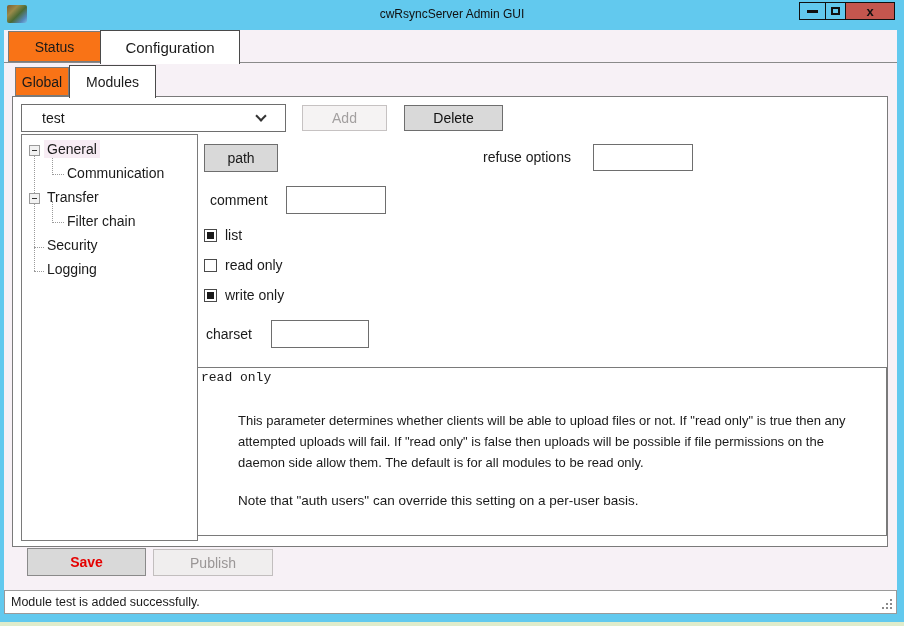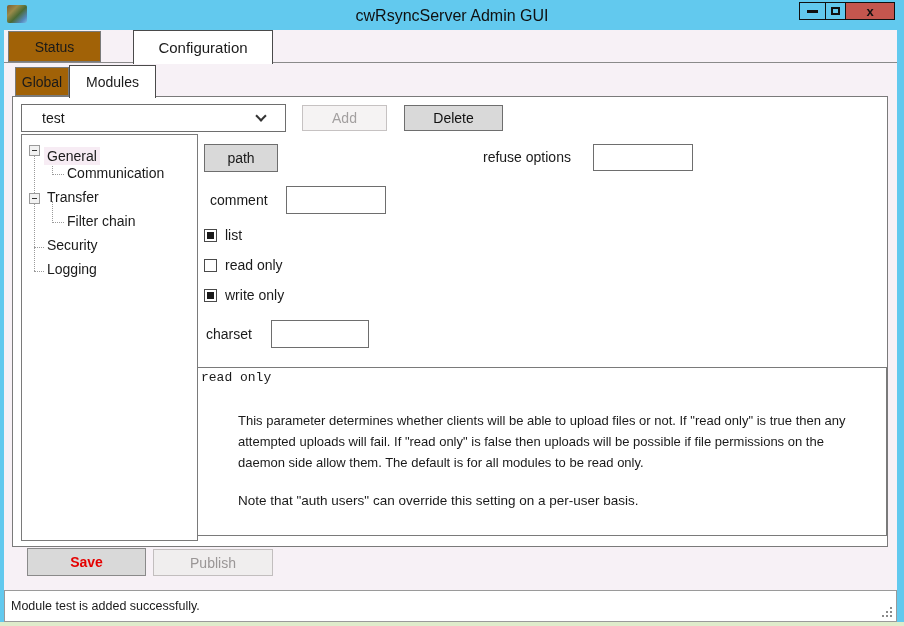--- a/index.html
+++ b/index.html
@@ -9,39 +9,39 @@
     background:#dfeccb;
     font-family:"Liberation Sans", sans-serif;
     color:#1a1a1a;
   }
   .window { position:absolute; left:0; top:0; width:904px; height:622px; background:#62c9ee; }
 
   
   .titlebar { position:absolute; left:0; top:0; width:100%; height:30px; }
   .app-icon { position:absolute; left:7px; top:5px; width:20px; height:18px; border-radius:2px;
     background:linear-gradient(135deg,#7a5c30 0%,#9a8a4a 30%,#4a6a35 55%,#5588bb 82%,#79c2e8 100%); }
-  .title { position:absolute; left:0; right:0; top:7px; text-align:center; font-size:16px; color:#101010; }
+  .title { position:absolute; left:0; right:0; top:7px; text-align:center; font-size:12px; color:#101010; }
   .win-btn { position:absolute; top:2px; height:18px; border:1px solid #101010;
     display:flex; align-items:center; justify-content:center; background:#62c9ee; cursor:default; }
   .btn-min { left:799px; width:27px; }
   .btn-max { left:825px; width:21px; }
   .btn-close { left:845px; width:50px; background:#c4564e; font-weight:bold; font-size:13px; color:#101010; }
   .glyph-min { width:11px; height:3px; background:#101010; }
   .glyph-max { width:9px; height:8px; border:2px solid #101010; background:transparent; }
 
   
   .client { position:absolute; left:4px; top:30px; width:893px; height:584px; background:#f7f1f6; }
 
   
   .tabline1 { position:absolute; left:0; right:0; top:32px; border-top:1px solid #8a8a8a; }
-  .tab { position:absolute; border:1px solid #7a7a7a; background:#a16207; text-align:center;
+  .tab { position:absolute; border:1px solid #7a7a7a; background:#f97316; text-align:center;
     font-size:14px; color:#1a1a1a; display:flex; align-items:center; justify-content:center; cursor:default; }
   .tab-status { left:4px; top:1px; width:93px; height:31px; }
   .tab-config { left:96px; top:0; width:140px; height:34px; background:#ffffff; border-color:#4a4a4a;
-    border-bottom:none; z-index:3; font-size:15px;margin-left:33px; }
+    border-bottom:none; z-index:3; font-size:15px; }
   .tab-about { left:236px; top:2px; width:91px; height:30px; }
 
   
   .tab-global { left:11px; top:37px; width:54px; height:29px; z-index:2; }
   .tab-modules { left:65px; top:35px; width:87px; height:33px; background:#ffffff; border-color:#4a4a4a;
     border-bottom:none; z-index:3; }
 
   
   .page { position:absolute; left:8px; top:66px; width:876px; height:451px; background:#ffffff;
     border:1px solid #7a7a7a; z-index:1; }
@@ -94,21 +94,21 @@
   .help-para1 { position:absolute; left:40px; top:42px; width:628px; font-size:13px; line-height:21px; }
   .help-para2 { position:absolute; left:40px; top:122px; width:628px; font-size:13.5px; line-height:21px; }
 
   
   .btn-save { position:absolute; left:23px; top:518px; width:119px; height:28px; background:#d9d9d9;
     border:1px solid #8a8a8a; color:#e50000; font-weight:bold; z-index:2; }
   .btn-publish { position:absolute; left:149px; top:519px; width:120px; height:27px; background:#f0eeee;
     border:1px solid #c2bebe; color:#9a9696; z-index:2; }
 
   
-  .statusbar { position:absolute; left:0; top:560px; width:893px; height:32px; background:#ffffff;
+  .statusbar { position:absolute; left:0; top:560px; width:893px; height:24px; background:#ffffff;
     border:1px solid #9a9a9a; display:flex; align-items:center; padding:0 6px; font-size:12.5px; }
   .grip { position:absolute; right:4px; bottom:4px; width:2px; height:2px; background:#8a8a8a;
     box-shadow:-4px 0 #8a8a8a, -8px 0 #8a8a8a, 0 -4px #8a8a8a, -4px -4px #8a8a8a, 0 -8px #8a8a8a; }
 </style>
 </head>
 <body>
 
 <div class="window">
 
   <div class="titlebar">
@@ -157,21 +157,21 @@
       </div>
 
       <div class="treebox">
         <div class="dotv" style="left:12px; top:20px; height:116px;"></div>
         <div class="dotL" style="left:30px; top:18px; width:12px; height:22px;"></div>
         <div class="dotL" style="left:30px; top:66px; width:12px; height:22px;"></div>
         <div class="doth" style="left:12px; top:112px; width:10px;"></div>
         <div class="doth" style="left:12px; top:136px; width:10px;"></div>
 
         <div class="expander" style="left:7px; top:10px;"></div>
-        <div class="tree-item selected" style="left:22px; top:12px;">
+        <div class="tree-item selected" style="left:22px; top:5px;">
           <span>General</span>
         </div>
         <div class="tree-item" style="left:42px; top:29px;">
           <span>Communication</span>
         </div>
         <div class="expander" style="left:7px; top:58px;"></div>
         <div class="tree-item" style="left:22px; top:53px;">
           <span>Transfer</span>
         </div>
         <div class="tree-item" style="left:42px; top:77px;">

